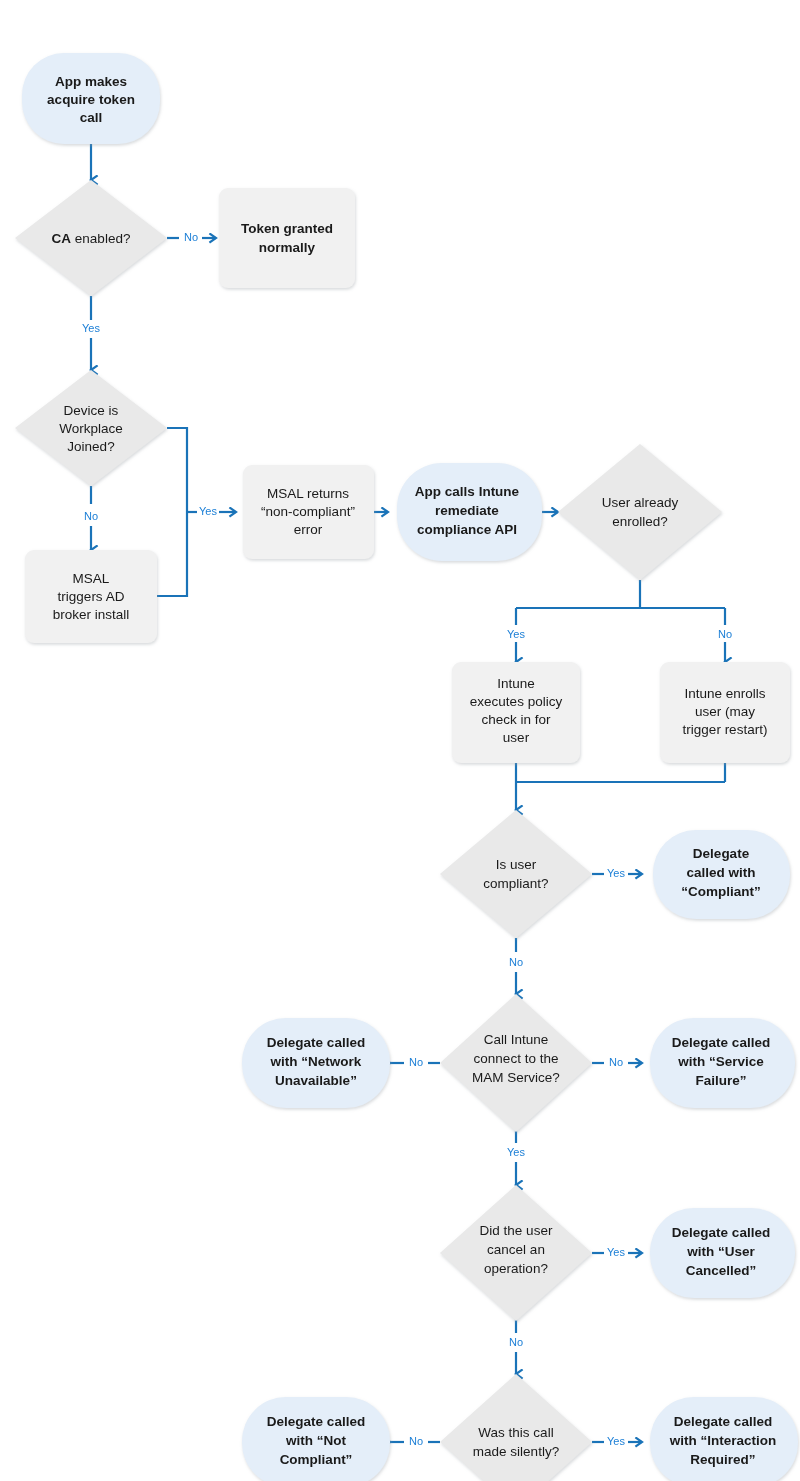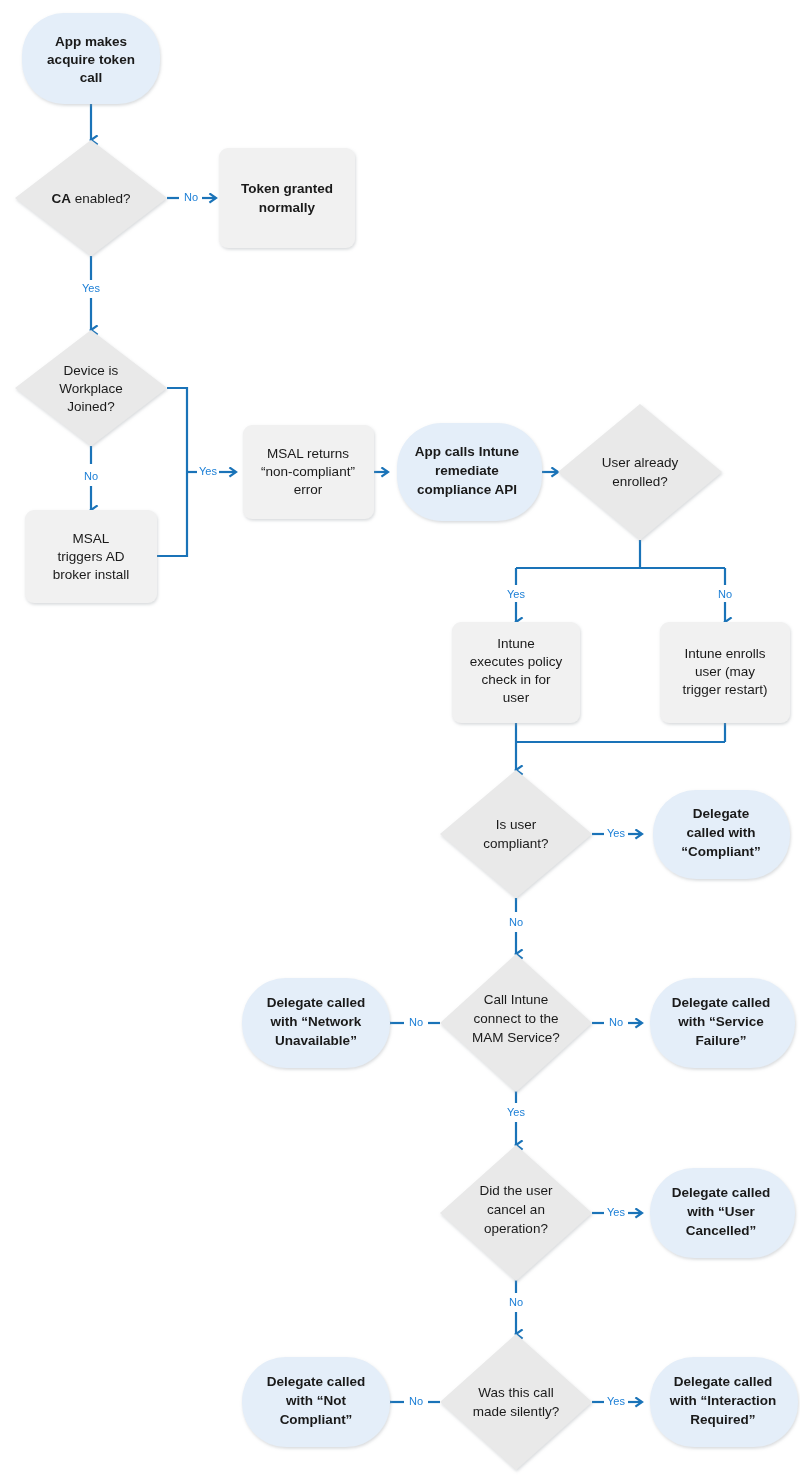--- a/index.html
+++ b/index.html
@@ -10,20 +10,21 @@
   body {
     width: 800px;
     height: 1481px;
     font-family: "Liberation Sans", sans-serif;
     overflow: hidden;
   }
   #flow-root {
     position: relative;
     width: 800px;
     height: 1078px;
+    margin-top: 40px;
   }
   svg#flow-svg {
     position: absolute;
     top: 0;
     left: 0;
     width: 800px;
     height: 1481px;
     display: block;
   }
   .node-text {

